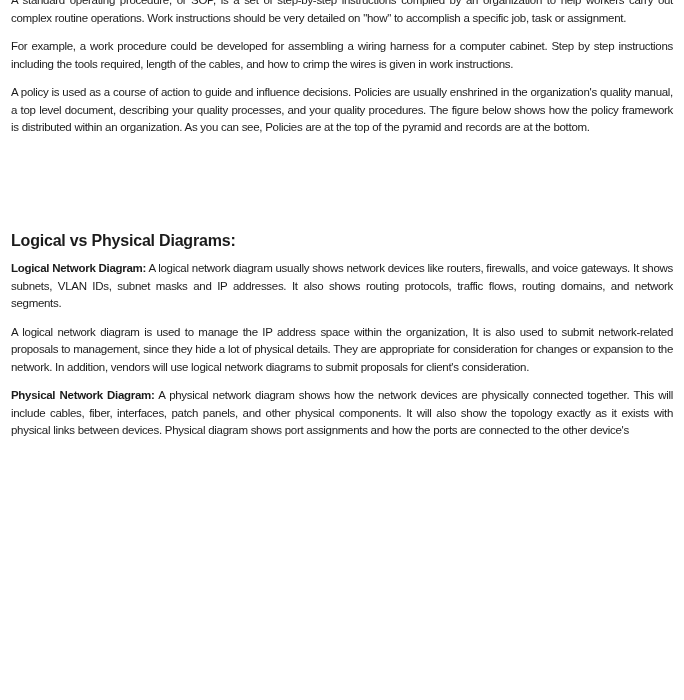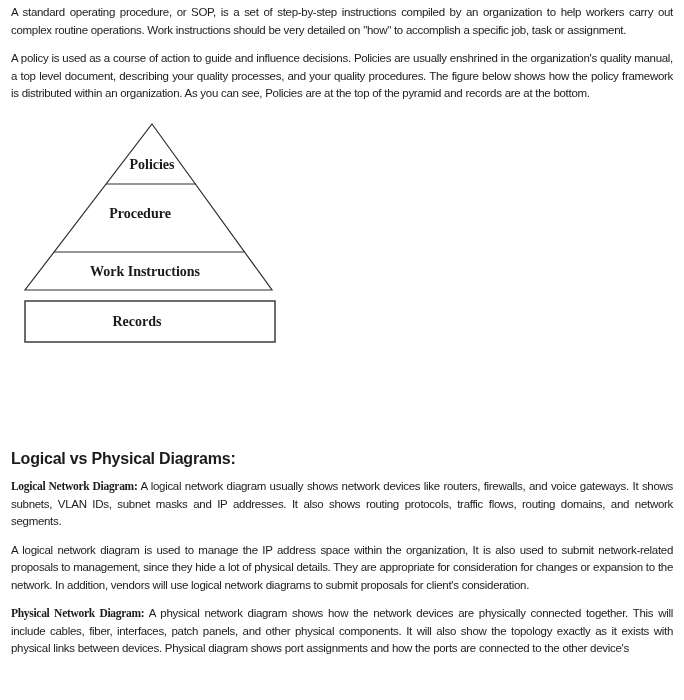--- a/index.html
+++ b/index.html
@@ -6,21 +6,21 @@
     margin: 0;
     padding: 0;
     background: #ffffff;
   }
   .page {
     position: relative;
     width: 684px;
     height: 700px;
     overflow: hidden;
     box-sizing: border-box;
-    padding: 12px 11px;
+    padding: 0 11px;
     background: #ffffff;
     color: #1b1b1b;
     font-family: "Liberation Sans", sans-serif;
   }
   p.body {
     margin: 11px 0 0 0;
     font-size: 11.5px;
     line-height: 17.5px;
     text-align: justify;
     letter-spacing: -0.3px;
@@ -32,21 +32,20 @@
   p.heading {
     margin: 95px 0 0 0;
     font-size: 16px;
     line-height: 17.5px;
     font-weight: bold;
     text-align: left;
     letter-spacing: -0.2px;
   }
   p.body b {
     font-weight: bold;
-    font-family: Liberation Serif, serif;
   }
   .figure {
     position: relative;
     height: 240px;
     margin: 12px 0 0 0;
   }
   .figure svg {
     position: absolute;
     left: 13px;
     top: 0;
@@ -69,35 +68,24 @@
     text-anchor: middle;
   }
 </style>
 </head>
 <body>
 
 <div class="page">
 
   <p class="body first">A standard operating procedure, or SOP, is a set of step-by-step instructions compiled by an organization to help workers carry out complex routine operations. Work instructions should be very detailed on "how" to accomplish a specific job, task or assignment.</p>
 
+  <p class="body">For example, a work procedure could be developed for assembling a wiring harness for a computer cabinet. Step by step instructions including the tools required, length of the cables, and how to crimp the wires is given in work instructions.</p>
 
   <p class="body">A policy is used as a course of action to guide and influence decisions. Policies are usually enshrined in the organization's quality manual, a top level document, describing your quality processes, and your quality procedures. The figure below shows how the policy framework is distributed within an organization. As you can see, Policies are at the top of the pyramid and records are at the bottom.</p>
 
-  <div class="figure">
-    <svg width="260" height="232" viewBox="0 0 260 232">
-      <polygon class="pyr-line" points="128,9 248,175 1,175"></polygon>
-      <line class="pyr-line" x1="82" y1="69" x2="171.5" y2="69"></line>
-      <line class="pyr-line" x1="30" y1="137" x2="220.5" y2="137"></line>
-      <rect class="records-rect" x="1" y="186" width="250" height="41"></rect>
-      <text class="pyr-text" x="128" y="54">Policies</text>
-      <text class="pyr-text" x="116" y="103">Procedure</text>
-      <text class="pyr-text" x="121" y="161">Work Instructions</text>
-      <text class="pyr-text" x="113" y="211">Records</text>
-    </svg>
-  </div>
 
   <p class="heading">Logical vs Physical Diagrams:</p>
 
   <p class="body"><b>Logical Network Diagram:</b><span> A logical network diagram usually shows network devices like routers, firewalls, and voice gateways. It shows subnets, VLAN IDs, subnet masks and IP addresses. It also shows routing protocols, traffic flows, routing domains, and network segments.</span></p>
 
   <p class="body">A logical network diagram is used to manage the IP address space within the organization, It is also used to submit network-related proposals to management, since they hide a lot of physical details. They are appropriate for consideration for changes or expansion to the network. In addition, vendors will use logical network diagrams to submit proposals for client's consideration.</p>
 
   <p class="body"><b>Physical Network Diagram:</b><span> A physical network diagram shows how the network devices are physically connected together. This will include cables, fiber, interfaces, patch panels, and other physical components. It will also show the topology exactly as it exists with physical links between devices. Physical diagram shows port assignments and how the ports are connected to the other device's</span></p>
 
 </div>

